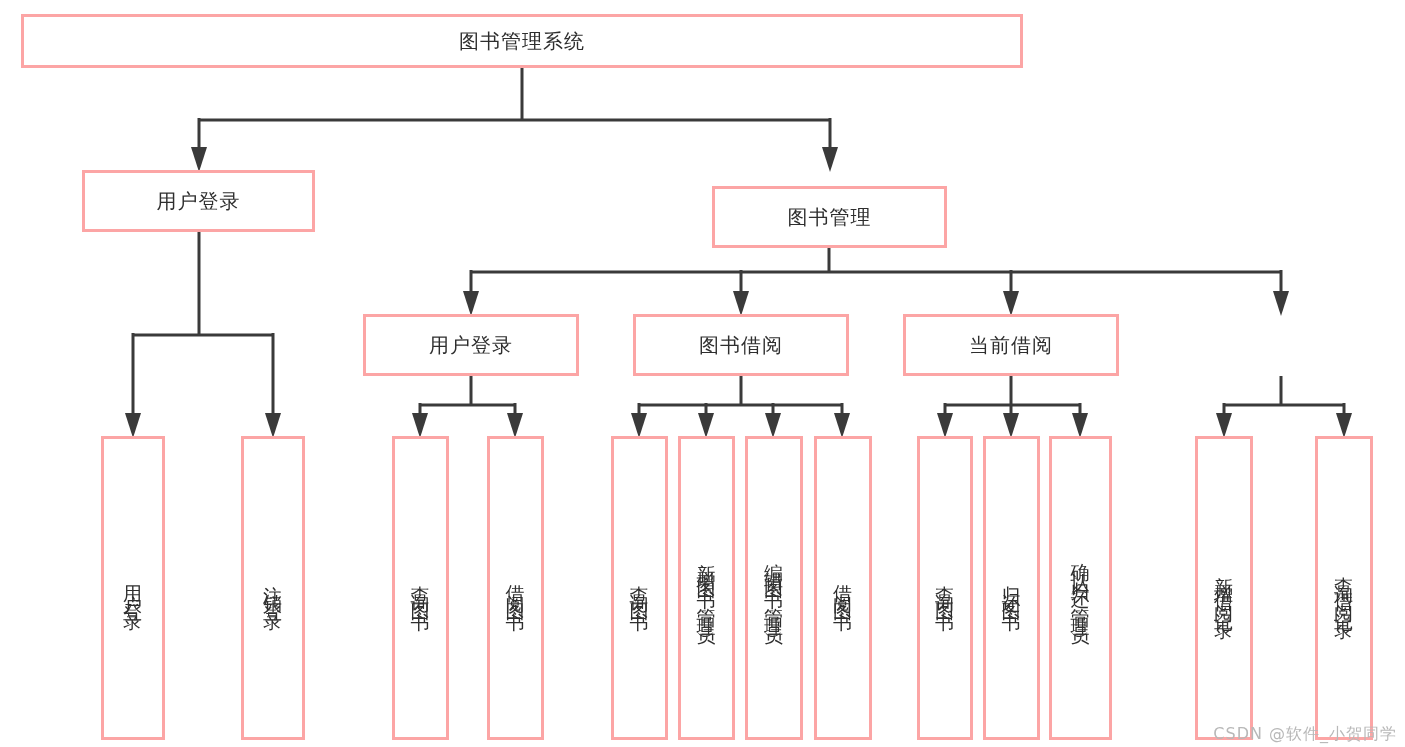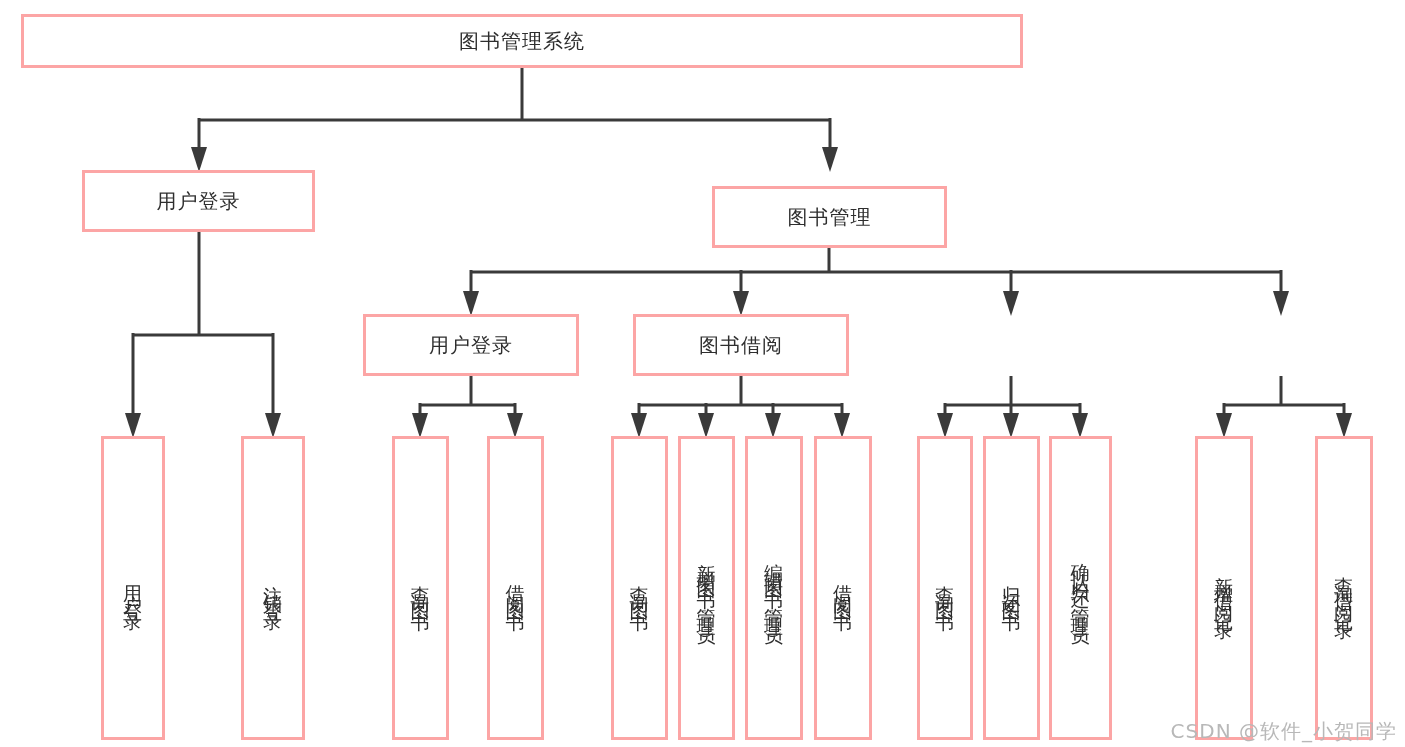--- a/index.html
+++ b/index.html
@@ -65,21 +65,21 @@
   #l-cb-query    { left: 917px;  width: 56px; }
   #l-cb-return   { left: 983px;  width: 57px; }
   #l-cb-confirm  { left: 1049px; width: 63px; }
   #l-rc-add      { left: 1195px; width: 58px; }
   #l-rc-query    { left: 1315px; width: 58px; }
   .watermark {
     position: absolute;
     right: 8px;
     bottom: 2px;
     color: #b8b8b8;
-    font-size: 20px;
+    font-size: 16px;
     letter-spacing: 1px;
     pointer-events: none;
   }
 </style>
 </head>
 <body>
 
 <div class="canvas">
 
   <svg class="connector-svg" viewBox="0 0 1405 747" xmlns="http://www.w3.org/2000/svg">
@@ -135,20 +135,23 @@
   <div class="node" id="n-book-mgmt">
     <span>图书管理</span>
   </div>
 
   <div class="node" id="n-new-book">
     <span>用户登录</span>
   </div>
   <div class="node" id="n-borrow">
     <span>图书借阅</span>
   </div>
+  <div class="node" id="n-current">
+    <span>当前借阅</span>
+  </div>
 
   <div class="node leaf" id="l-login">
     <span>用户登录</span>
   </div>
   <div class="node leaf" id="l-logout">
     <span>注销登录</span>
   </div>
 
   <div class="node leaf" id="l-nb-query">
     <span>查询图书</span>

